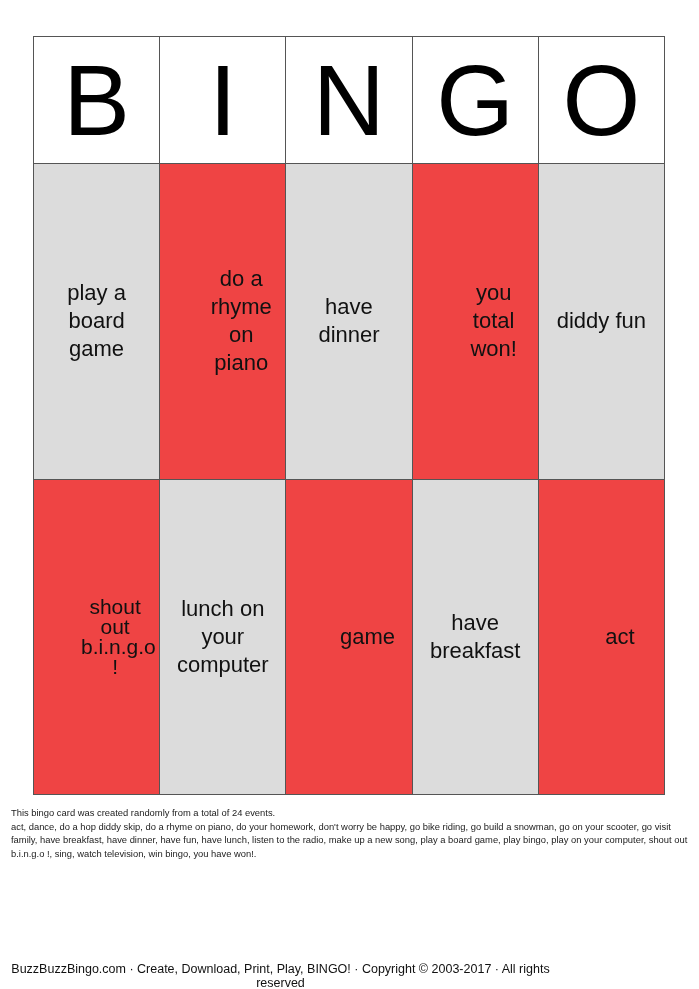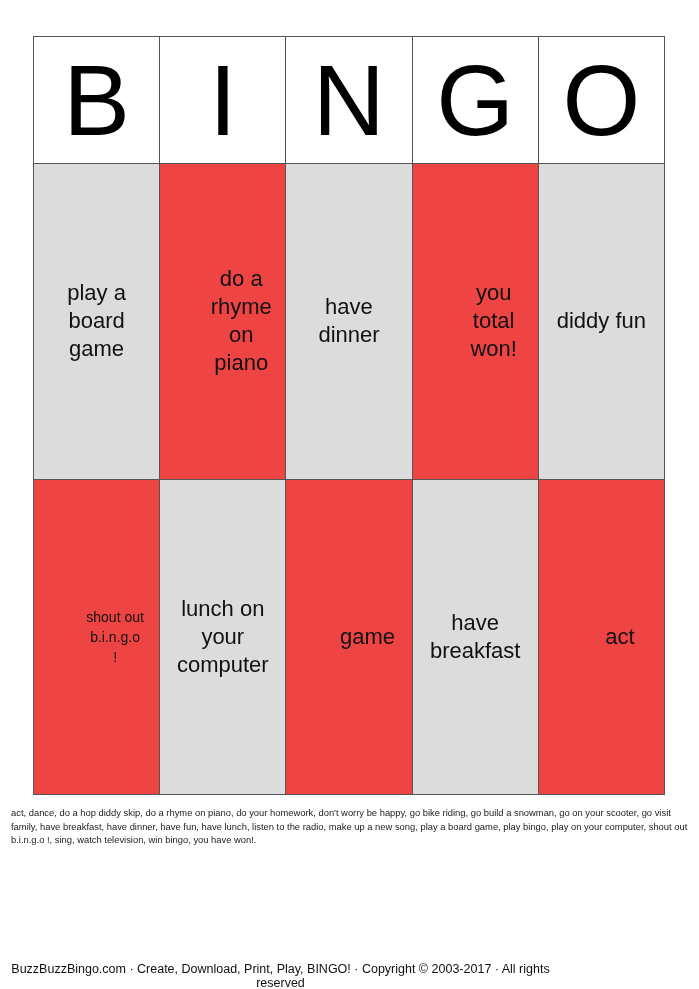--- a/index.html
+++ b/index.html
@@ -31,21 +31,21 @@
       text-align: center;
       vertical-align: middle;
       padding: 0 10px;
       box-sizing: border-box;
       font-size: 22px;
       line-height: 28px;
       color: #111;
     }
     .card td.gray { background: #dcdcdc; }
     .card td.white { background: #ef4444; padding-left: 47px; }
-    .card td.small { font-size: 14px; line-height: 20px; }
+    .card td.small { font-size: 21px; line-height: 20px; }
     .card th {
       border: 1px solid #555555;
       height: 126px;
       font-weight: normal;
       font-size: 100px;
       line-height: 100px;
       color: #000;
       text-align: center;
       vertical-align: middle;
       background: #fff;
@@ -128,16 +128,17 @@
 breakfast</span>
         </td>
       <td class="white">
           <span class="cell-text">act</span>
         </td>
     </tr>
   </tbody>
 </table>
 
 <div class="info">
+  <p>This bingo card was created randomly from a total of 24 events.</p>
   <p>act, dance, do a hop diddy skip, do a rhyme on piano, do your homework, don't worry be happy, go bike riding, go build a snowman, go on your scooter, go visit family, have breakfast, have dinner, have fun, have lunch, listen to the radio, make up a new song, play a board game, play bingo, play on your computer, shout out b.i.n.g.o !, sing, watch television, win bingo, you have won!.</p>
 </div>
 
 <div class="footer">BuzzBuzzBingo.com · Create, Download, Print, Play, BINGO! · Copyright © 2003-2017 · All rights reserved</div>
 
 </body></html>

